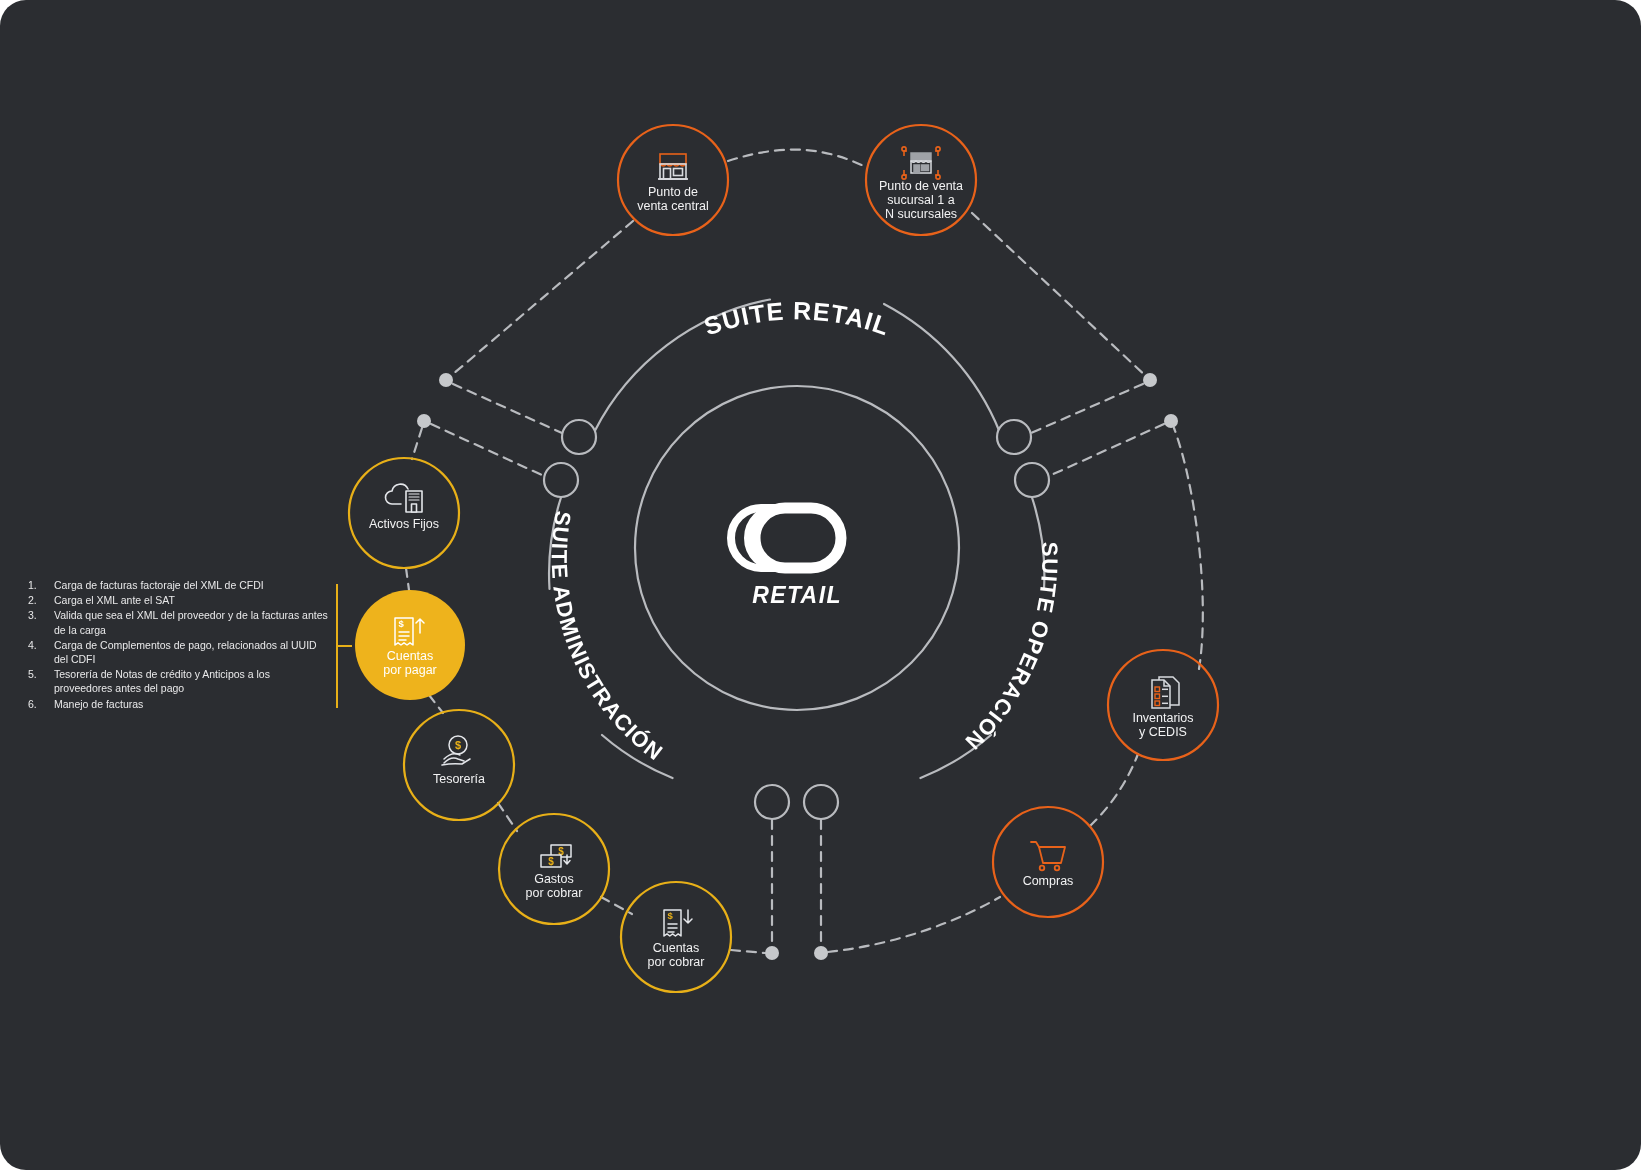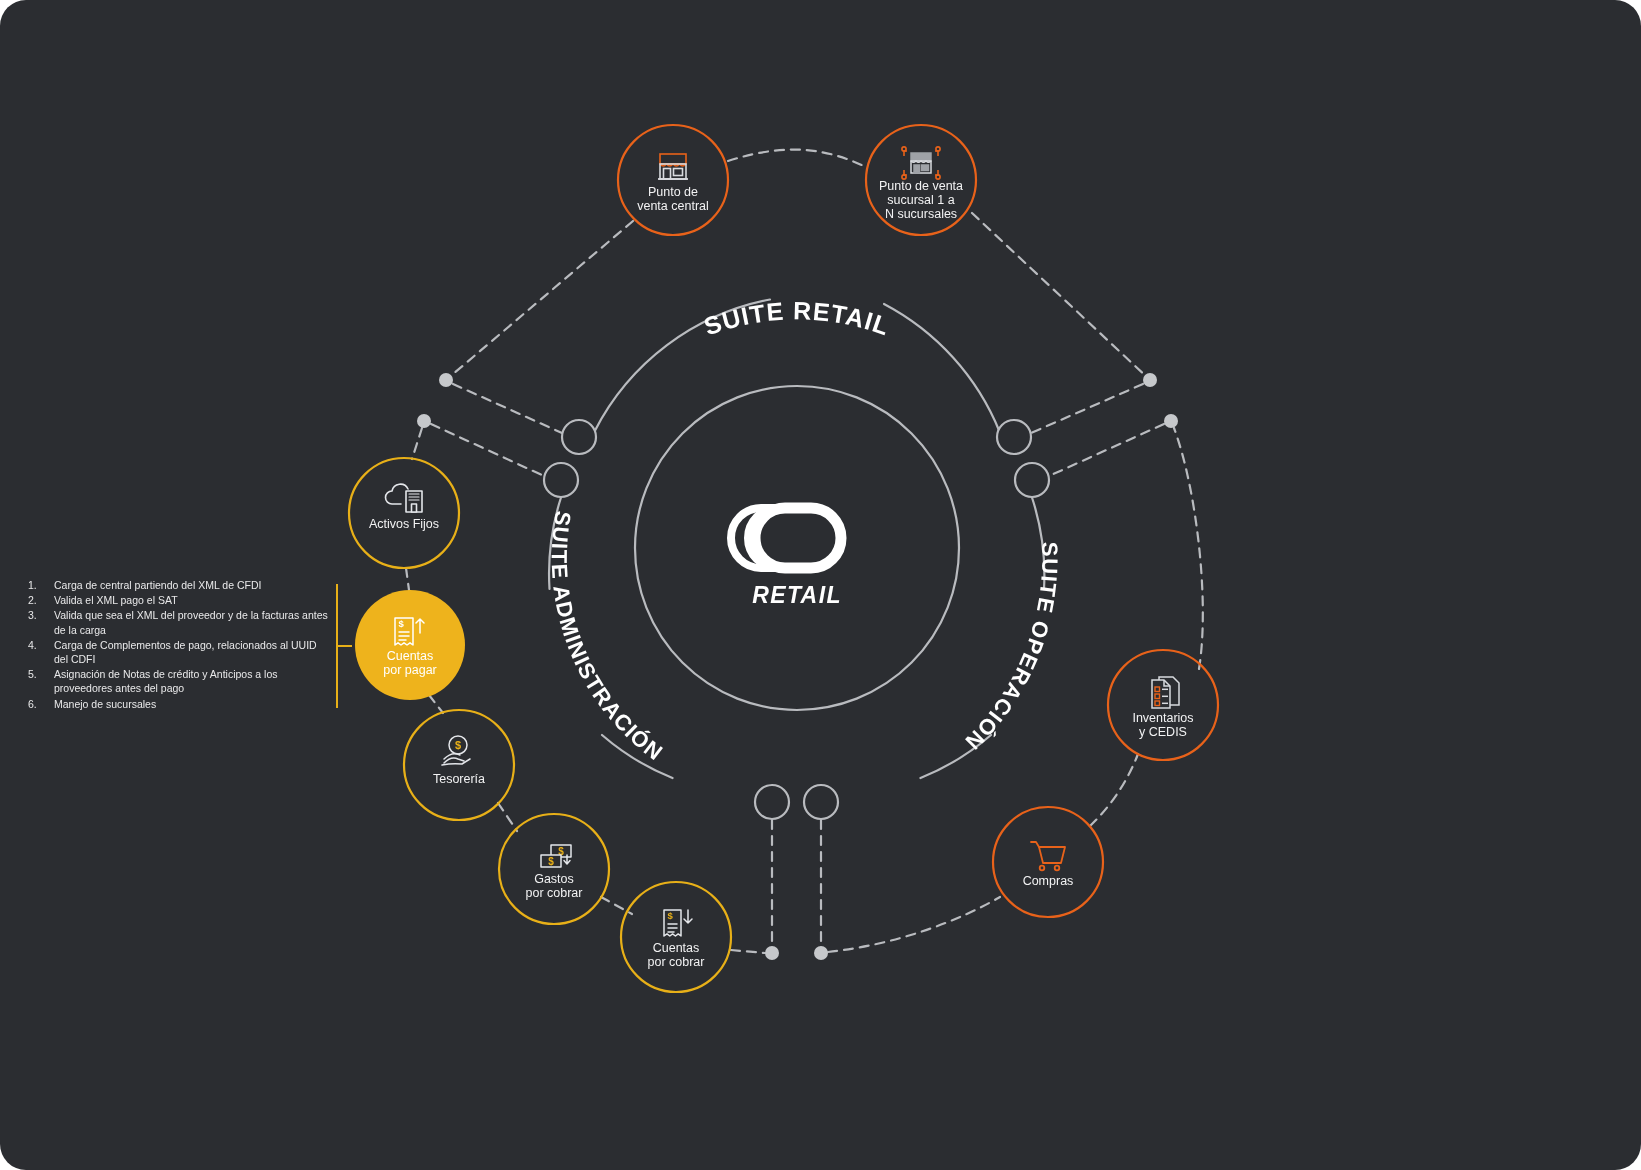--- a/index.html
+++ b/index.html
@@ -299,38 +299,38 @@
 
   </svg>
 
   <div class="legend-bar"></div>
   <div class="legend-bar-tick"></div>
 
   <div class="legend">
     <ol>
       <li>
         <span class="num">1.</span>
-        <span>Carga de central partiendo del XML de CFDI</span>
+        <span>Carga de facturas factoraje del XML de CFDI</span>
       </li>
       <li>
         <span class="num">2.</span>
-        <span>Valida el XML pago el SAT</span>
+        <span>Carga el XML ante el SAT</span>
       </li>
       <li>
         <span class="num">3.</span>
         <span>Valida que sea el XML del proveedor y de la facturas antes de la carga</span>
       </li>
       <li>
         <span class="num">4.</span>
         <span>Carga de Complementos de pago, relacionados al UUID del CDFI</span>
       </li>
       <li>
         <span class="num">5.</span>
-        <span>Asignación de Notas de crédito y Anticipos a los proveedores antes del pago</span>
+        <span>Tesorería de Notas de crédito y Anticipos a los proveedores antes del pago</span>
       </li>
       <li>
         <span class="num">6.</span>
-        <span>Manejo de sucursales</span>
+        <span>Manejo de facturas</span>
       </li>
     </ol>
   </div>
 
 </div>
 
 </body></html>

